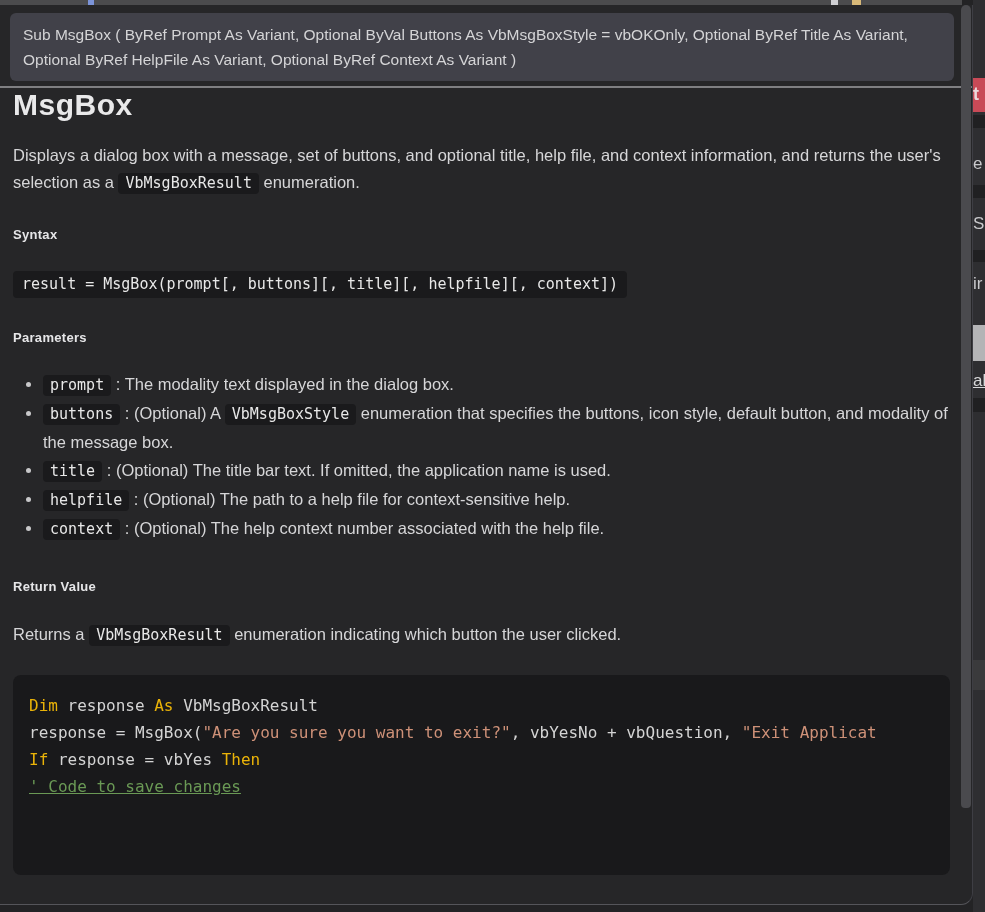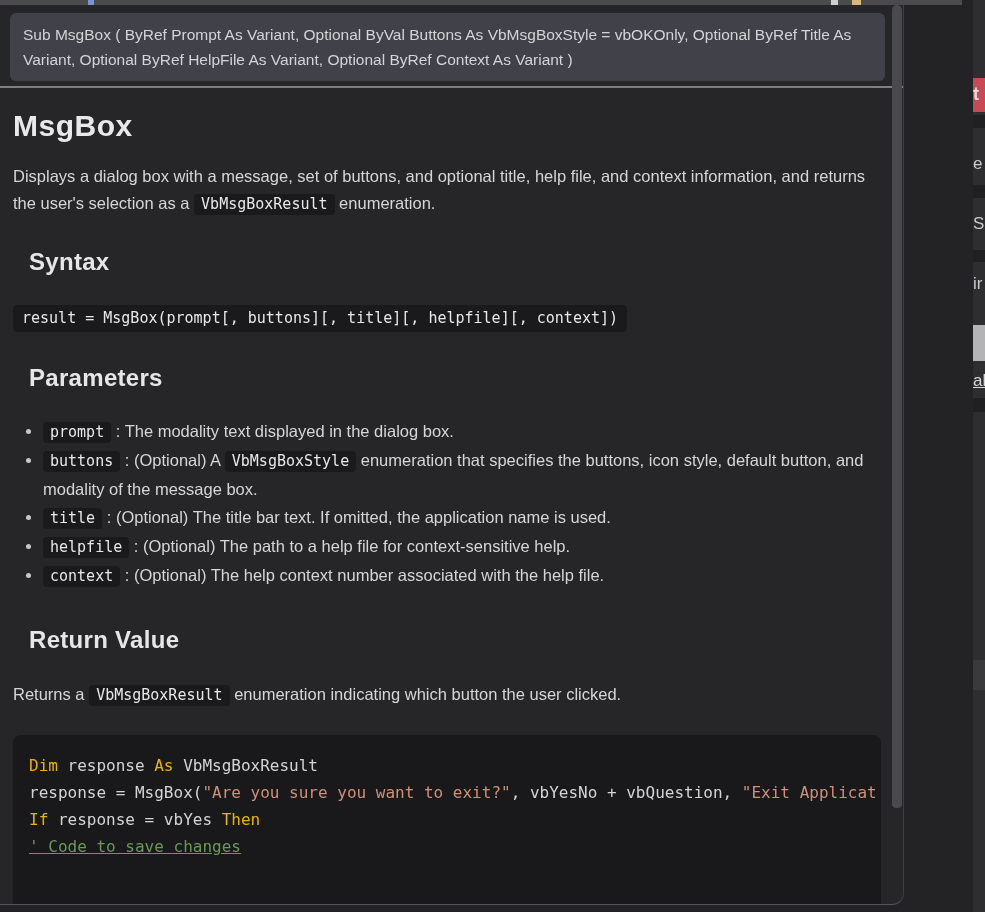--- a/index.html
+++ b/index.html
@@ -37,21 +37,21 @@
     position: absolute; left: 0; top: 78px; width: 12px; height: 34px;
     background: #c84a57; color: #ecd9dc; font-weight: bold;
     font-size: 18px; line-height: 32px; overflow: hidden;
   }
   .strip-gray-block { position: absolute; left: 0; top: 325px; width: 12px; height: 36px; background: #b4b4b6; }
   .strip-underlined { text-decoration: underline; color: #d8d8da; }
   .strip-light-band { position: absolute; left: 0; top: 660px; width: 12px; height: 30px; background: #3a3a3c; }
 
   
   .panel {
-    position: absolute; left: 0; top: 5px; width: 904px; height: 900px;
+    position: absolute; left: 0; top: 5px; width: 973px; height: 900px;
     background: #262628;
     border-right: 1px solid #3e3e44;
     border-bottom: 1px solid #55555a;
     border-bottom-right-radius: 12px;
     overflow: hidden;
   }
   .panel-scrollbar {
     position: absolute; right: 1px; top: 0; width: 10px; height: 803px;
     background: #4a4a4e; border-radius: 5px 5px 4px 4px;
   }
@@ -65,21 +65,21 @@
     font-size: 15.5px;
     line-height: 25px;
   }
   .header-divider {
     margin-top: 5px;
     border-top: 2px solid #7f7f82;
   }
 
   .content { padding: 0 22px 0 13px; }
 
-  .title-row { display: flex; align-items: center; margin-top: 21px; }
+  .title-row { display: flex; align-items: center; }
   .doc-title { color: #e9e9ea; font-size: 30px; font-weight: bold; letter-spacing: 0.5px; }
   .module-badge {
     margin-left: 80px;
     background: #7e9d9b;
     color: #1c3434;
     font-family: "DejaVu Sans Mono", monospace;
     font-size: 15px;
     padding: 3px 11px 4px 11px;
     border-radius: 5px;
   }
@@ -91,21 +91,21 @@
     background: #1a1a1c;
     color: #e8e8e8;
     font-family: "DejaVu Sans Mono", monospace;
     font-size: 15px;
     padding: 1px 7px 2px 7px;
     border-radius: 4px;
     white-space: nowrap;
   }
 
   h2.section-heading {
-    color: #e6e6e8; font-size: 24px; font-weight: bold; letter-spacing: 0.3px; margin-left: 16px;
+    color: #e6e6e8; font-size: 13px; font-weight: bold; letter-spacing: 0.3px;
   }
   .h-syntax { margin-top: 30px; }
   .syntax-chip-row { margin-top: 33px; }
   .syntax-chip-row .code-chip { font-size: 15px; padding: 4px 9px 5px 9px; }
   .h-params { margin-top: 37px; }
 
   ul.param-list { margin: 25px 0 0 30px; }
   ul.param-list li {
     color: #d6d6d8; font-size: 16.5px; line-height: 28px; max-width: 910px;
   }

